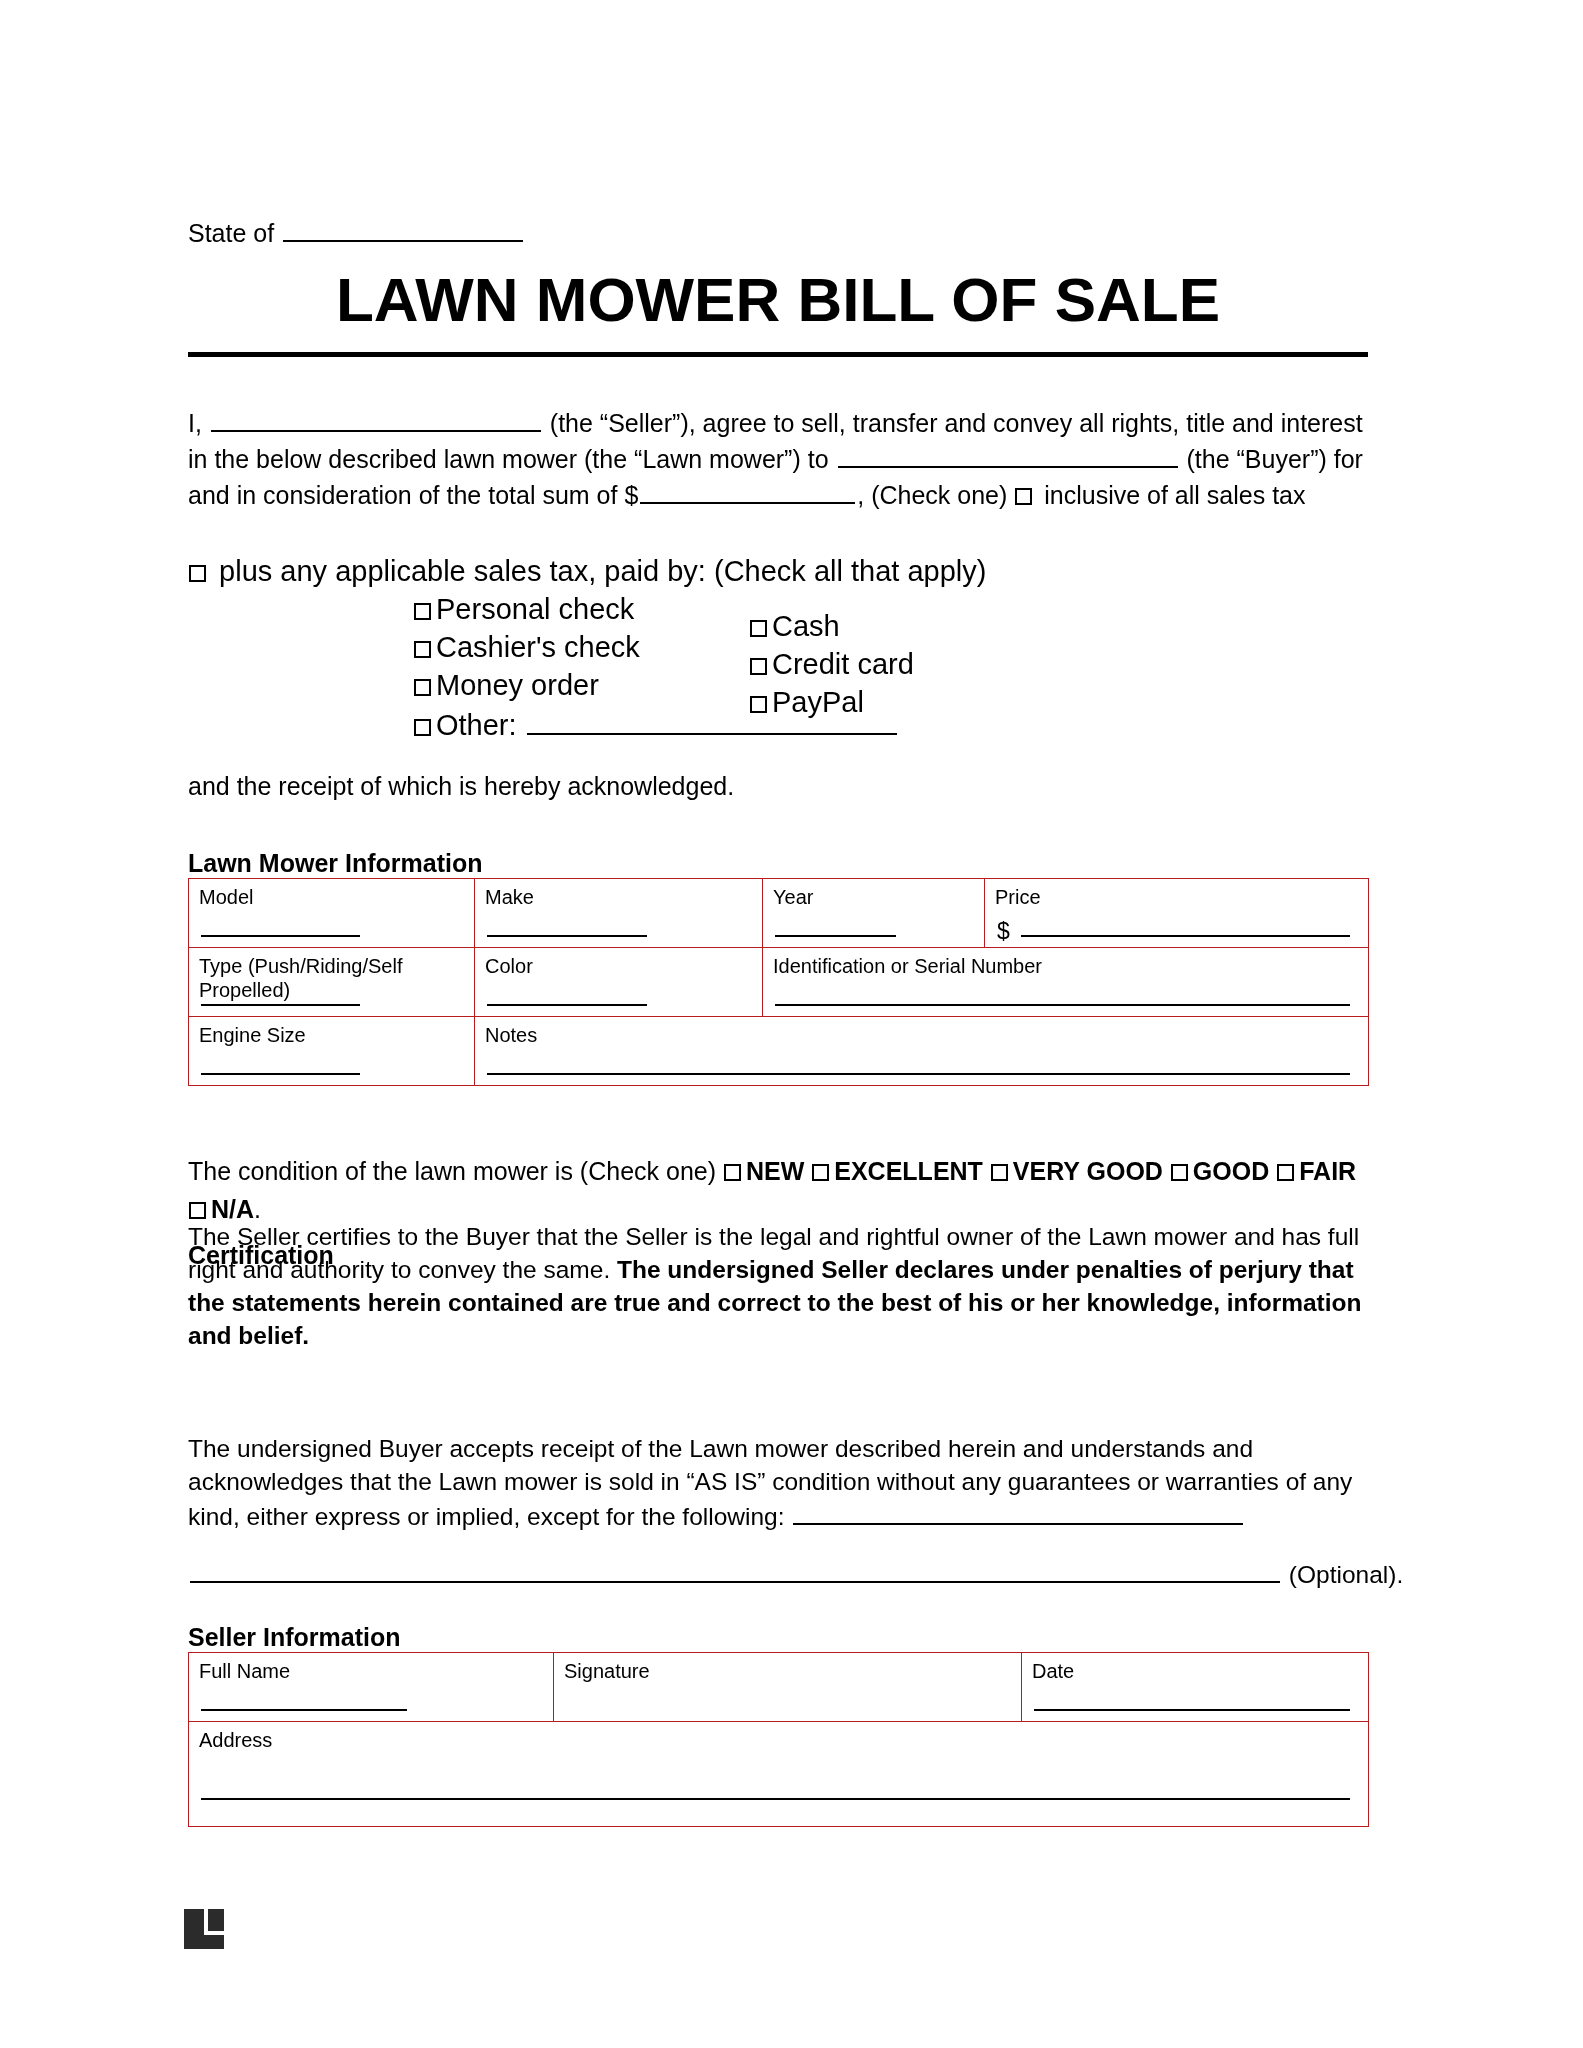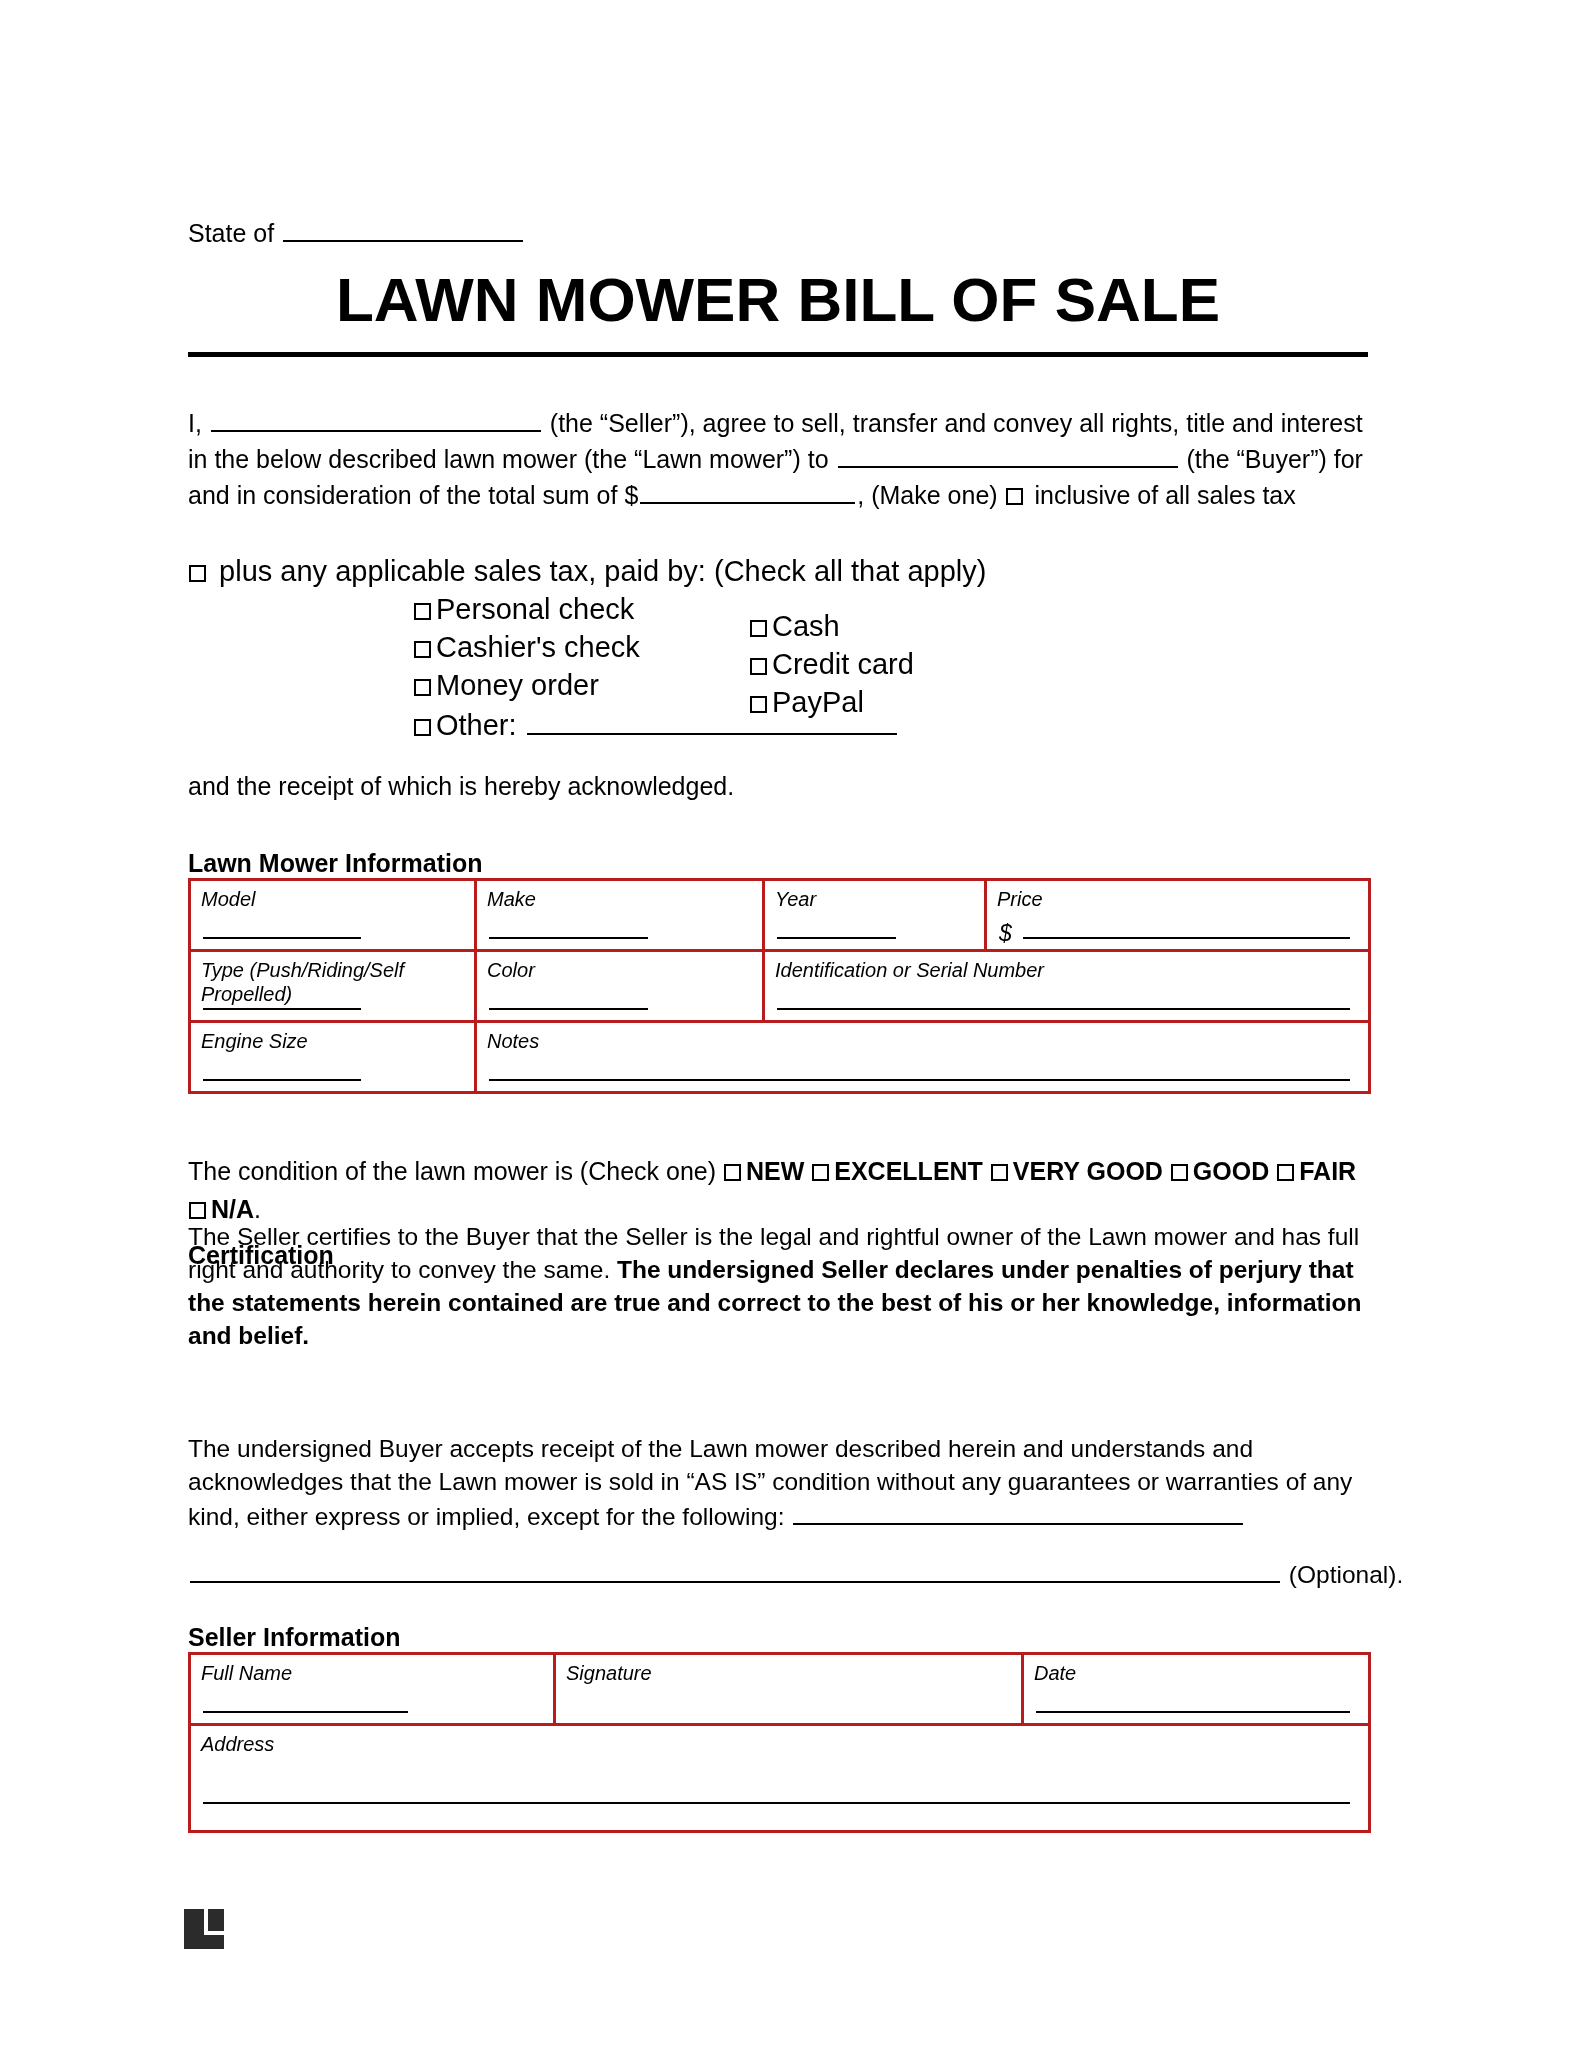--- a/index.html
+++ b/index.html
@@ -139,28 +139,27 @@
 
   
   table.form-table {
     position: absolute;
     left: 0;
     width: 1180px;
     border-collapse: collapse;
     table-layout: fixed;
   }
   table.form-table td {
-    border: 3px solid #b91c1c;
+    border: 1px solid #b91c1c;
     vertical-align: top;
     padding: 6px 10px 0 10px;
     font-size: 20px;
     line-height: 24px;
     height: 62px;
     position: relative;
-    font-style: italic;
   }
   td .fill-line {
     position: absolute;
     left: 12px;
     right: 18px;
     bottom: 10px;
     border-bottom: 2.5px solid #000;
     height: 0;
   }
   td .fill-line.short { right: 40%; }
@@ -233,21 +232,21 @@
     </div>
 
     <div class="doc-title">LAWN MOWER BILL OF SALE</div>
     <div class="title-rule"></div>
 
     <div class="body-para">
       <span>I,</span>
       <span class="blank b-seller"></span>
       <span>(the “Seller”), agree to sell, transfer and convey all rights, title and interest in the below described lawn mower (the “Lawn mower”) to</span>
       <span class="blank b-buyer"></span>
-      <span>(the “Buyer”) for and in consideration of the total sum of $</span><span class="blank b-sum"></span><span>, (Make one)</span>
+      <span>(the “Buyer”) for and in consideration of the total sum of $</span><span class="blank b-sum"></span><span>, (Check one)</span>
       <span class="cbx"></span>
       <span>inclusive of all sales tax</span>
     </div>
 
     <div class="tax-line">
       <span class="cbx"></span>
       <span>plus any applicable sales tax, paid by: (Check all that apply)</span>
     </div>
 
     <div class="pay-grid">

